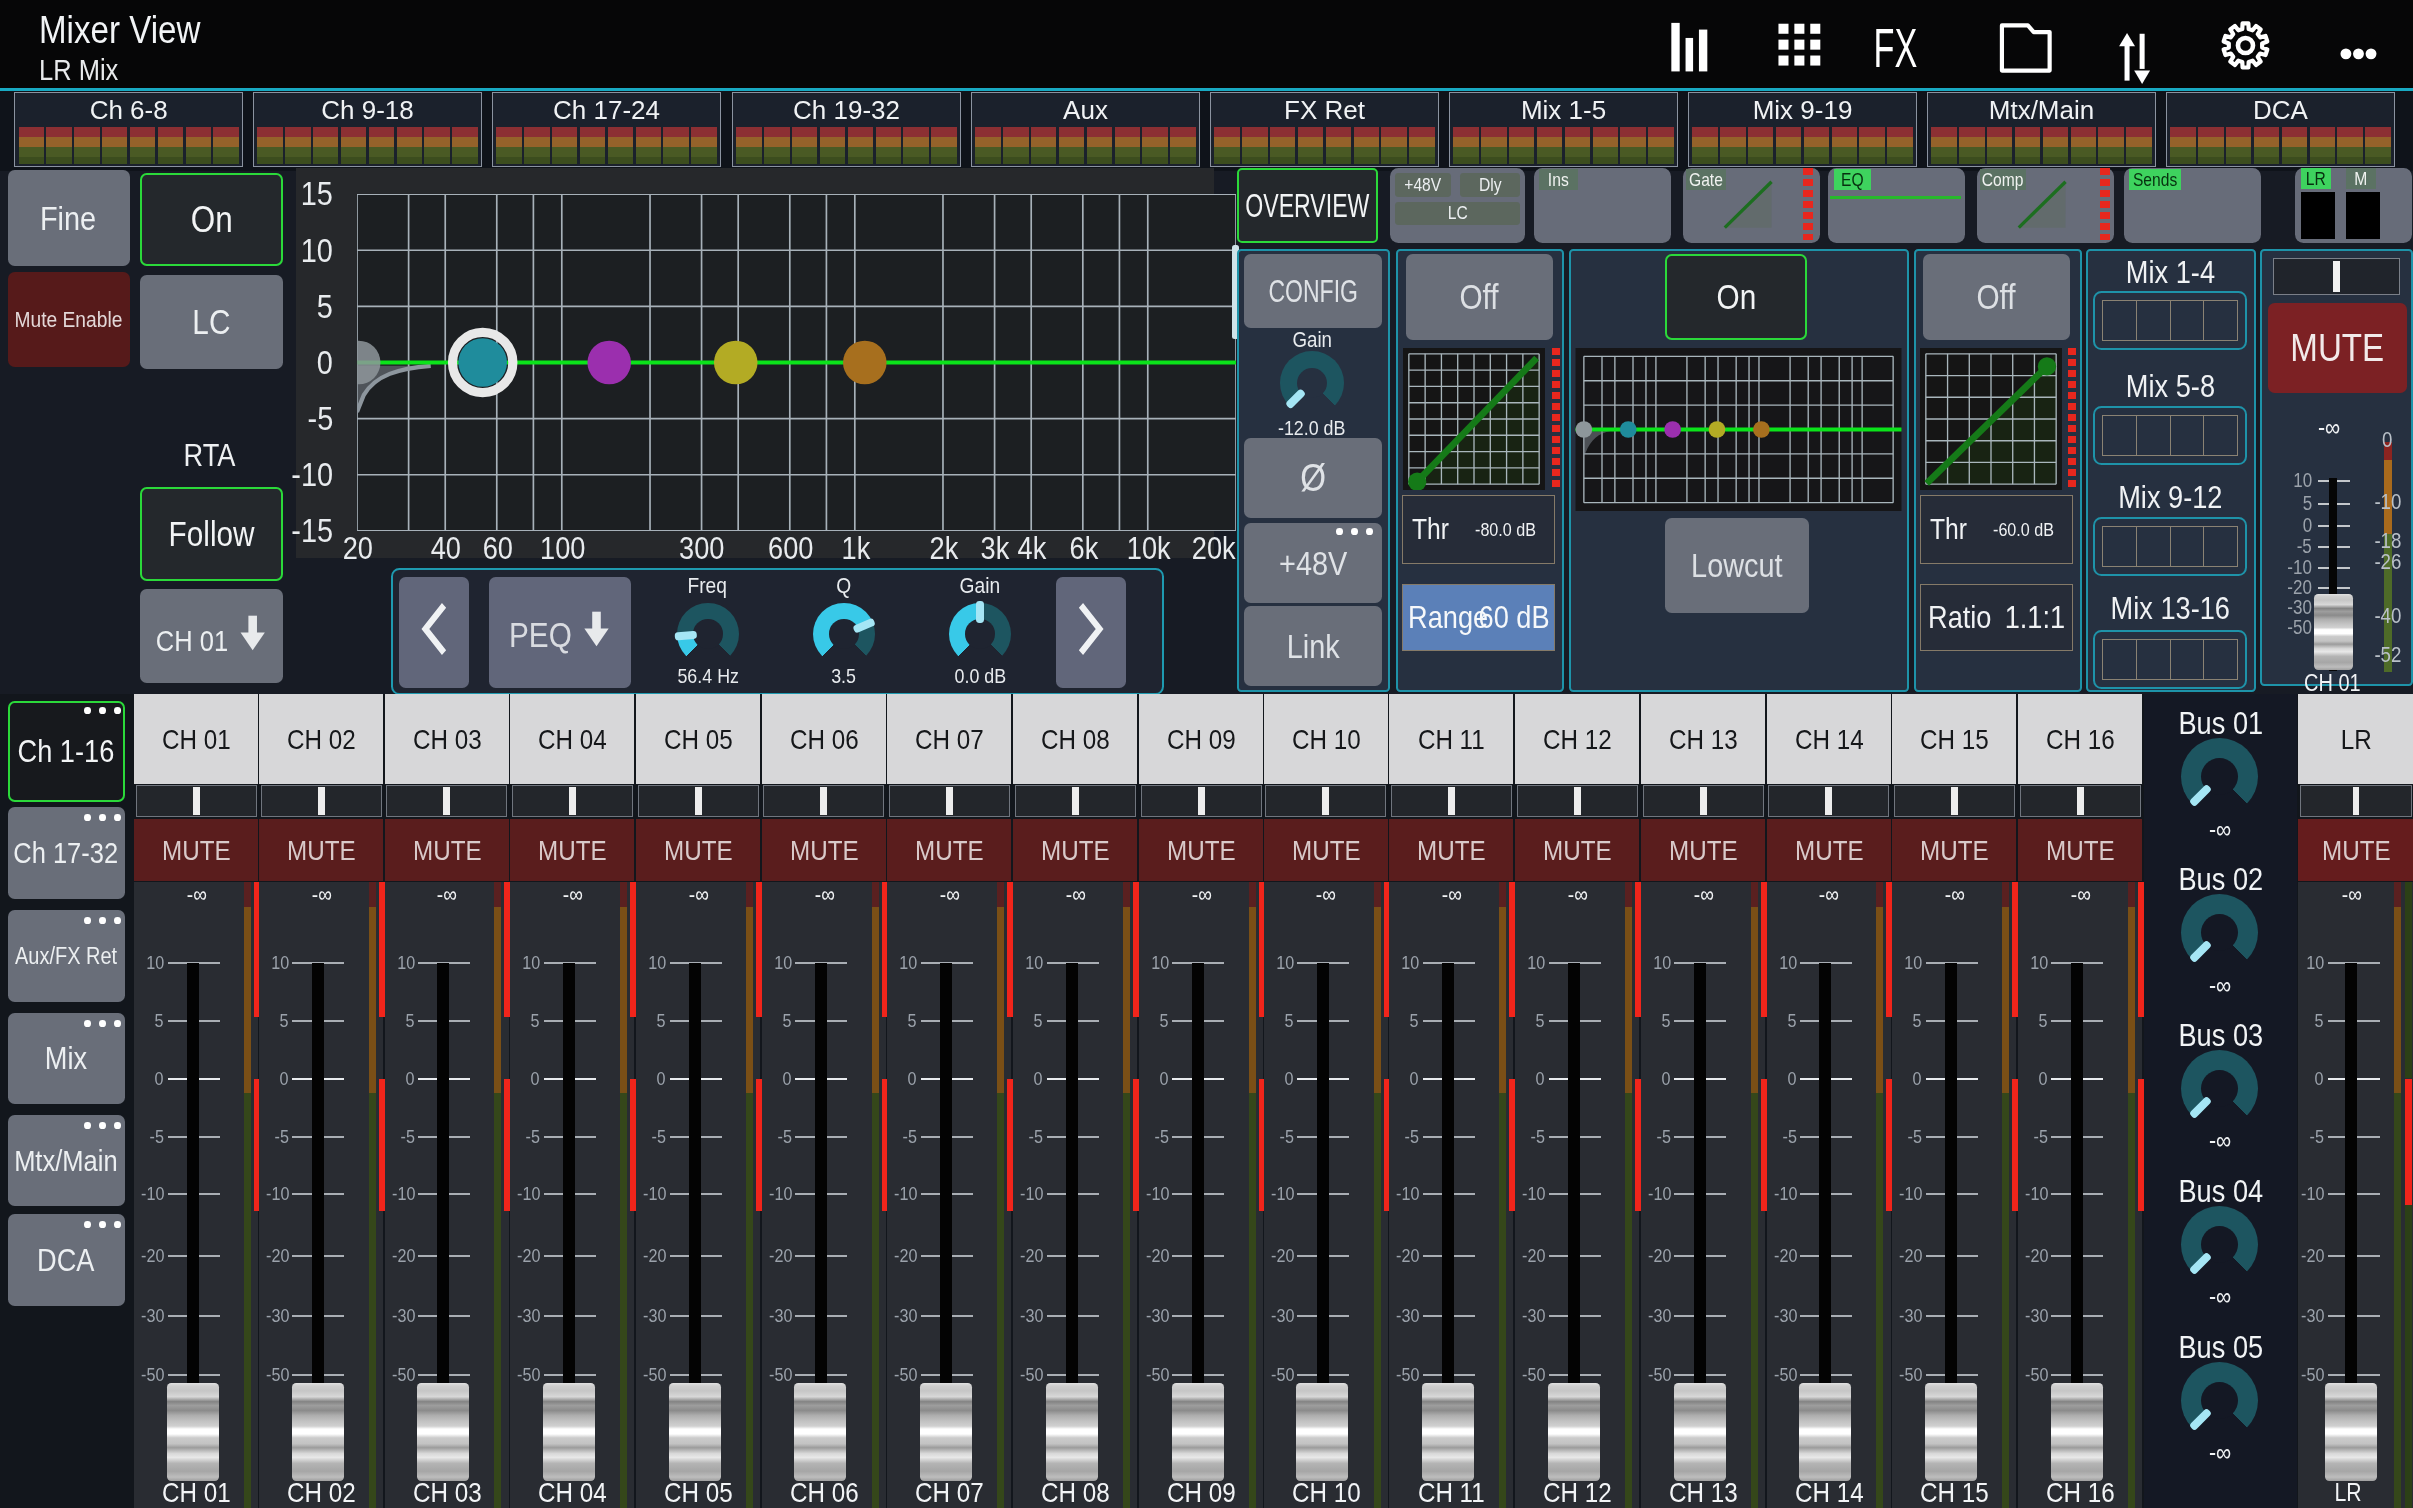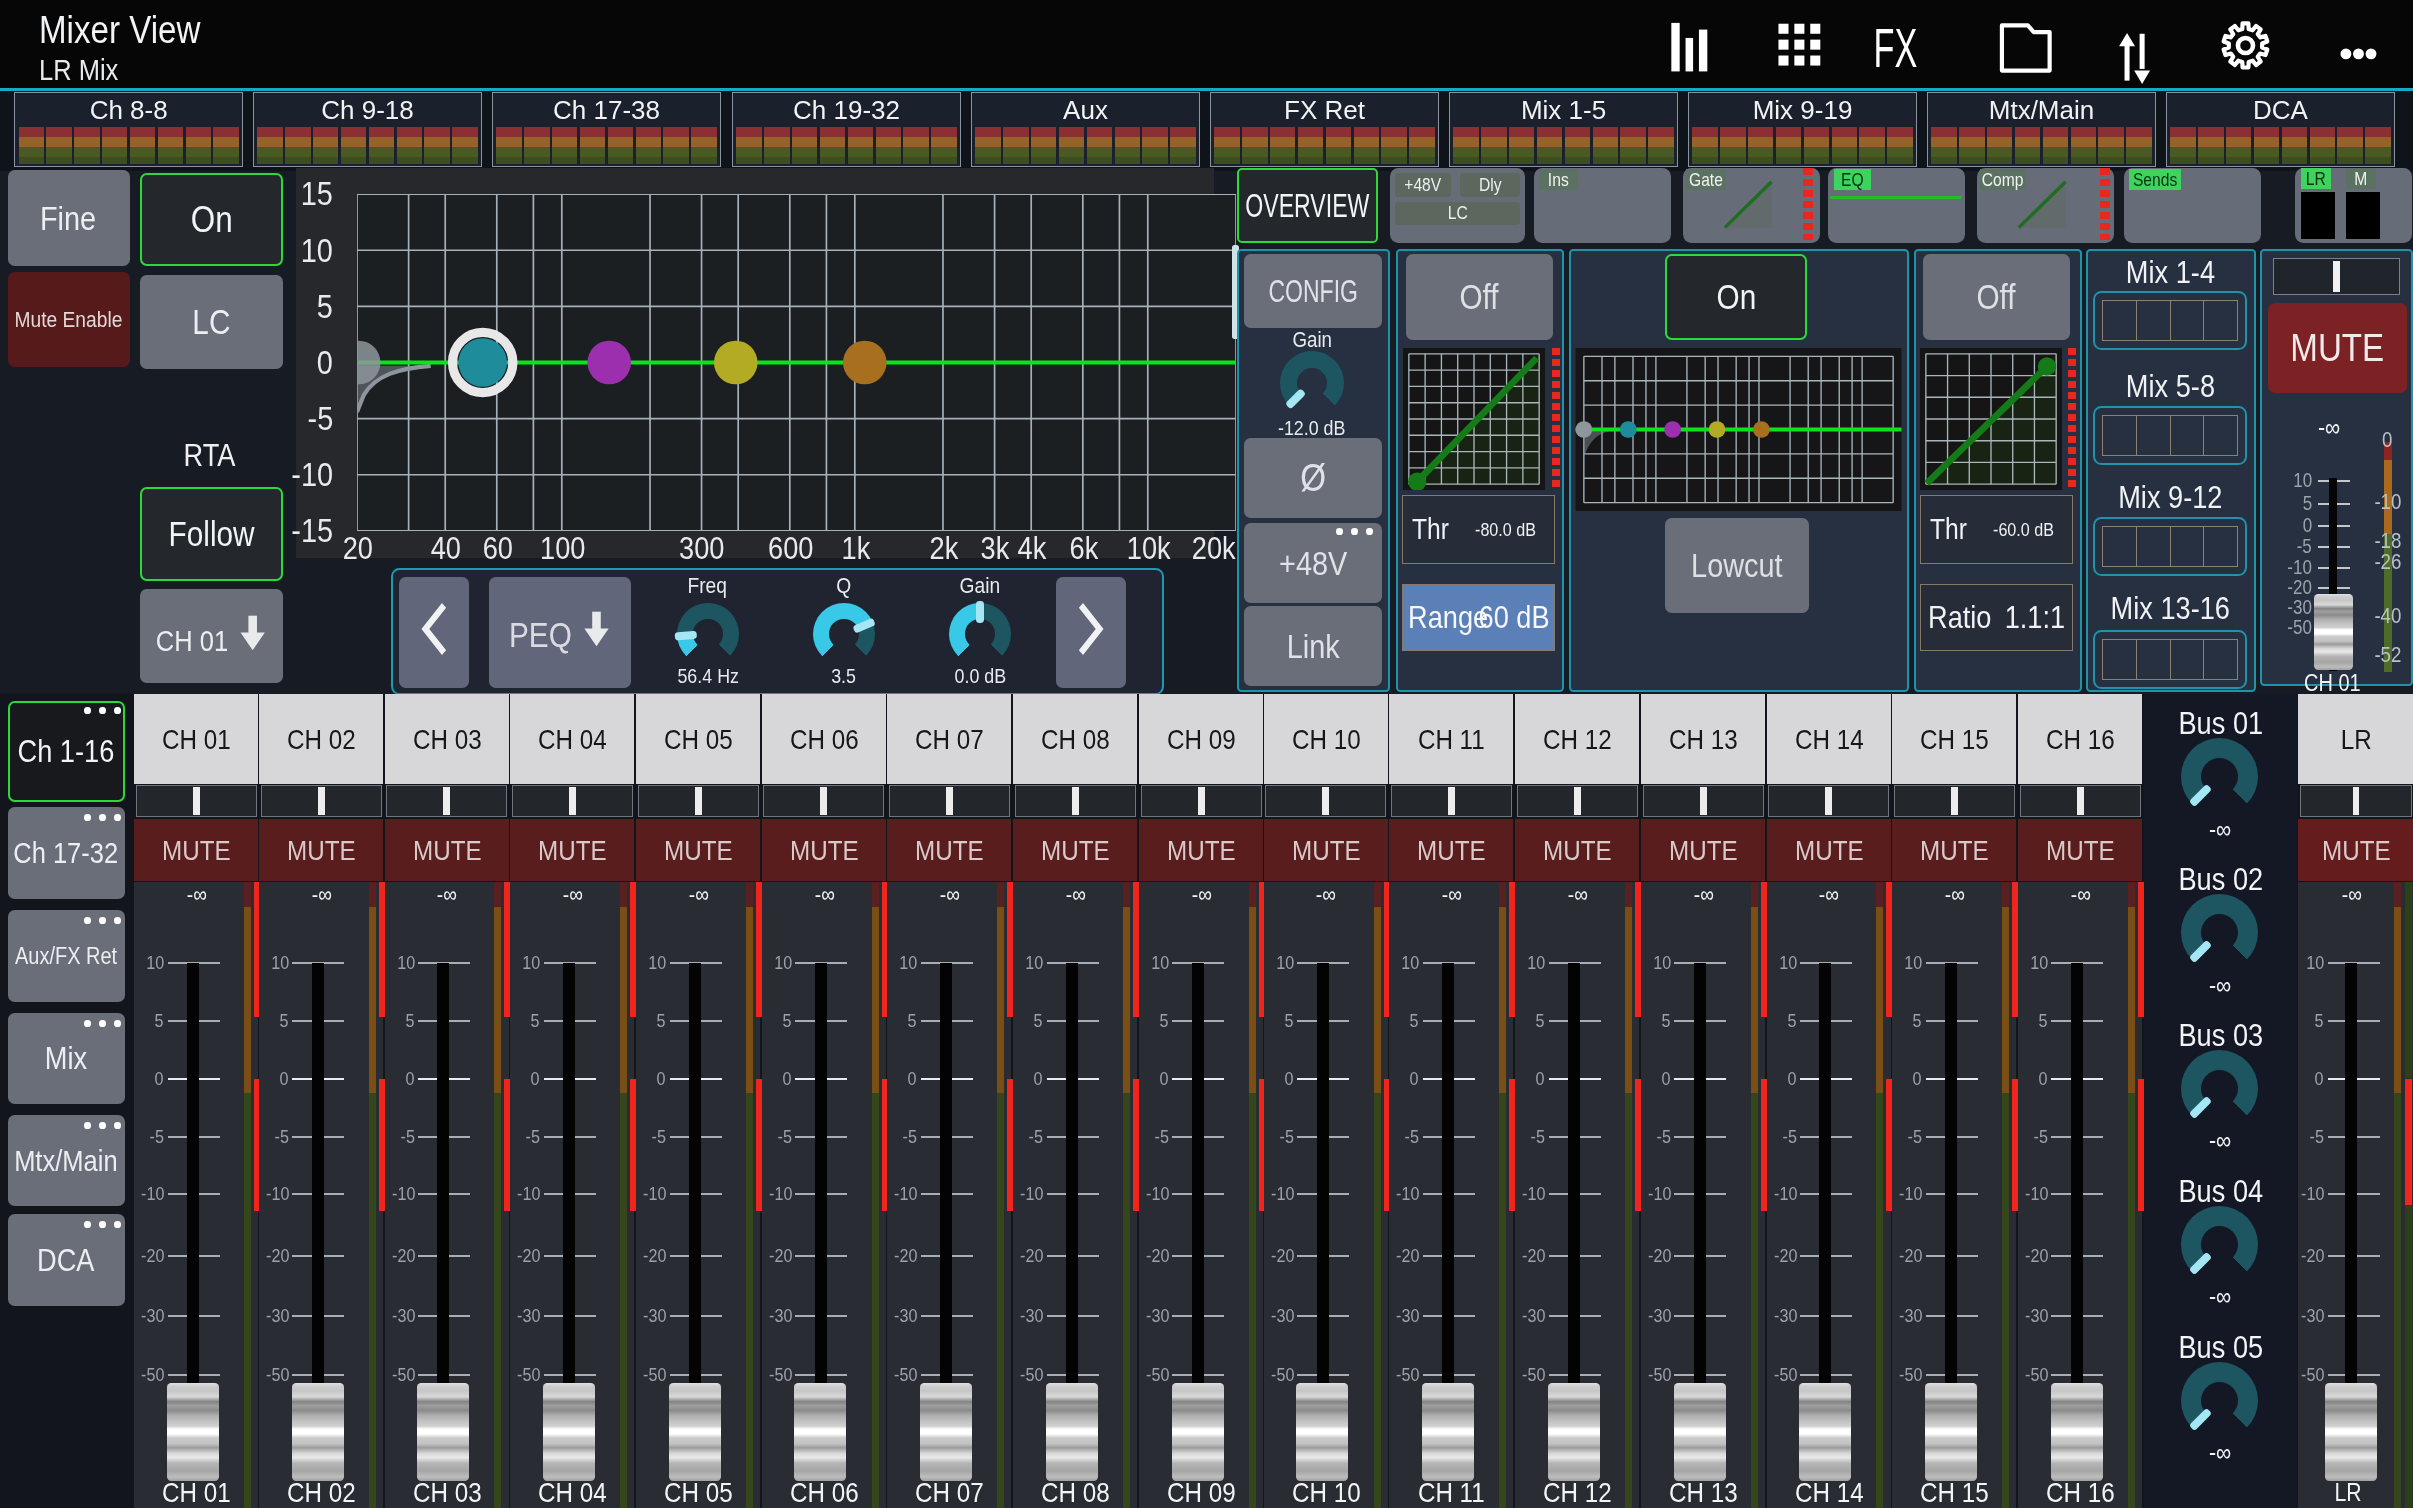--- a/index.html
+++ b/index.html
@@ -46,21 +46,21 @@
     <rect x="583.5" y="26" width="6" height="42" fill="#fff"></rect>
     <path d="M586.5 86 l-9.5 -16 h19 Z" fill="#fff"></path>
     <path d="M706.5 13.7 L713.5 13.7 L713.8 20.4 L718.5 21.9 L722.6 16.7 L728.2 20.8 L724.6 26.4 L727.5 30.3 L733.9 28.6 L736.1 35.2 L729.9 37.6 L729.9 42.4 L736.1 44.8 L733.9 51.4 L727.5 49.7 L724.6 53.6 L728.2 59.2 L722.6 63.3 L718.5 58.1 L713.8 59.6 L713.5 66.3 L706.5 66.3 L706.2 59.6 L701.5 58.1 L697.4 63.3 L691.8 59.2 L695.4 53.6 L692.5 49.7 L686.1 51.4 L683.9 44.8 L690.1 42.4 L690.1 37.6 L683.9 35.2 L686.1 28.6 L692.5 30.3 L695.4 26.4 L691.8 20.8 L697.4 16.7 L701.5 21.9 L706.2 20.4 Z" fill="none" stroke="#fff" stroke-width="5" stroke-linejoin="round"></path>
     <circle cx="710" cy="40" r="9" fill="none" stroke="#fff" stroke-width="5.5"></circle>
     <circle cx="830" cy="50" r="6.5" fill="#fff"></circle>
     <circle cx="845" cy="50" r="6.5" fill="#fff"></circle>
     <circle cx="860" cy="50" r="6.5" fill="#fff"></circle>
   </svg>
 <div class="ab" style="left:0px;top:91px;width:2413px;height:80px;background:#0f131a"></div>
 <div class="ab" style="left:14.2px;top:92px;width:229px;height:75px;background:#1b212c;border:1.7px solid #8b93a0">
-    <div style="position:absolute;left:0;top:0;width:100%;height:34px;display:flex;align-items:center;justify-content:center;font-size:26px;color:#f0f2f4">Ch 8-8</div>
+    <div style="position:absolute;left:0;top:0;width:100%;height:34px;display:flex;align-items:center;justify-content:center;font-size:26px;color:#f0f2f4">Ch 6-8</div>
     <div style="position:absolute;left:3.4px;right:3.4px;top:34px;bottom:2.5px;display:flex;gap:2.5px">
       <div style="flex:1;background:linear-gradient(180deg,#8c2f33 0 28%,#95622a 28% 54%,#4a5a24 54% 80%,#3c4d1e 80% 100%)"></div>
       <div style="flex:1;background:linear-gradient(180deg,#8c2f33 0 28%,#95622a 28% 54%,#4a5a24 54% 80%,#3c4d1e 80% 100%)"></div>
       <div style="flex:1;background:linear-gradient(180deg,#8c2f33 0 28%,#95622a 28% 54%,#4a5a24 54% 80%,#3c4d1e 80% 100%)"></div>
       <div style="flex:1;background:linear-gradient(180deg,#8c2f33 0 28%,#95622a 28% 54%,#4a5a24 54% 80%,#3c4d1e 80% 100%)"></div>
       <div style="flex:1;background:linear-gradient(180deg,#8c2f33 0 28%,#95622a 28% 54%,#4a5a24 54% 80%,#3c4d1e 80% 100%)"></div>
       <div style="flex:1;background:linear-gradient(180deg,#8c2f33 0 28%,#95622a 28% 54%,#4a5a24 54% 80%,#3c4d1e 80% 100%)"></div>
       <div style="flex:1;background:linear-gradient(180deg,#8c2f33 0 28%,#95622a 28% 54%,#4a5a24 54% 80%,#3c4d1e 80% 100%)"></div>
       <div style="flex:1;background:linear-gradient(180deg,#8c2f33 0 28%,#95622a 28% 54%,#4a5a24 54% 80%,#3c4d1e 80% 100%)"></div>
     </div>
@@ -72,21 +72,21 @@
       <div style="flex:1;background:linear-gradient(180deg,#8c2f33 0 28%,#95622a 28% 54%,#4a5a24 54% 80%,#3c4d1e 80% 100%)"></div>
       <div style="flex:1;background:linear-gradient(180deg,#8c2f33 0 28%,#95622a 28% 54%,#4a5a24 54% 80%,#3c4d1e 80% 100%)"></div>
       <div style="flex:1;background:linear-gradient(180deg,#8c2f33 0 28%,#95622a 28% 54%,#4a5a24 54% 80%,#3c4d1e 80% 100%)"></div>
       <div style="flex:1;background:linear-gradient(180deg,#8c2f33 0 28%,#95622a 28% 54%,#4a5a24 54% 80%,#3c4d1e 80% 100%)"></div>
       <div style="flex:1;background:linear-gradient(180deg,#8c2f33 0 28%,#95622a 28% 54%,#4a5a24 54% 80%,#3c4d1e 80% 100%)"></div>
       <div style="flex:1;background:linear-gradient(180deg,#8c2f33 0 28%,#95622a 28% 54%,#4a5a24 54% 80%,#3c4d1e 80% 100%)"></div>
       <div style="flex:1;background:linear-gradient(180deg,#8c2f33 0 28%,#95622a 28% 54%,#4a5a24 54% 80%,#3c4d1e 80% 100%)"></div>
     </div>
   </div>
 <div class="ab" style="left:492px;top:92px;width:229px;height:75px;background:#1b212c;border:1.7px solid #8b93a0">
-    <div style="position:absolute;left:0;top:0;width:100%;height:34px;display:flex;align-items:center;justify-content:center;font-size:26px;color:#f0f2f4">Ch 17-38</div>
+    <div style="position:absolute;left:0;top:0;width:100%;height:34px;display:flex;align-items:center;justify-content:center;font-size:26px;color:#f0f2f4">Ch 17-24</div>
     <div style="position:absolute;left:3.4px;right:3.4px;top:34px;bottom:2.5px;display:flex;gap:2.5px">
       <div style="flex:1;background:linear-gradient(180deg,#8c2f33 0 28%,#95622a 28% 54%,#4a5a24 54% 80%,#3c4d1e 80% 100%)"></div>
       <div style="flex:1;background:linear-gradient(180deg,#8c2f33 0 28%,#95622a 28% 54%,#4a5a24 54% 80%,#3c4d1e 80% 100%)"></div>
       <div style="flex:1;background:linear-gradient(180deg,#8c2f33 0 28%,#95622a 28% 54%,#4a5a24 54% 80%,#3c4d1e 80% 100%)"></div>
       <div style="flex:1;background:linear-gradient(180deg,#8c2f33 0 28%,#95622a 28% 54%,#4a5a24 54% 80%,#3c4d1e 80% 100%)"></div>
       <div style="flex:1;background:linear-gradient(180deg,#8c2f33 0 28%,#95622a 28% 54%,#4a5a24 54% 80%,#3c4d1e 80% 100%)"></div>
       <div style="flex:1;background:linear-gradient(180deg,#8c2f33 0 28%,#95622a 28% 54%,#4a5a24 54% 80%,#3c4d1e 80% 100%)"></div>
       <div style="flex:1;background:linear-gradient(180deg,#8c2f33 0 28%,#95622a 28% 54%,#4a5a24 54% 80%,#3c4d1e 80% 100%)"></div>
       <div style="flex:1;background:linear-gradient(180deg,#8c2f33 0 28%,#95622a 28% 54%,#4a5a24 54% 80%,#3c4d1e 80% 100%)"></div>
     </div>

